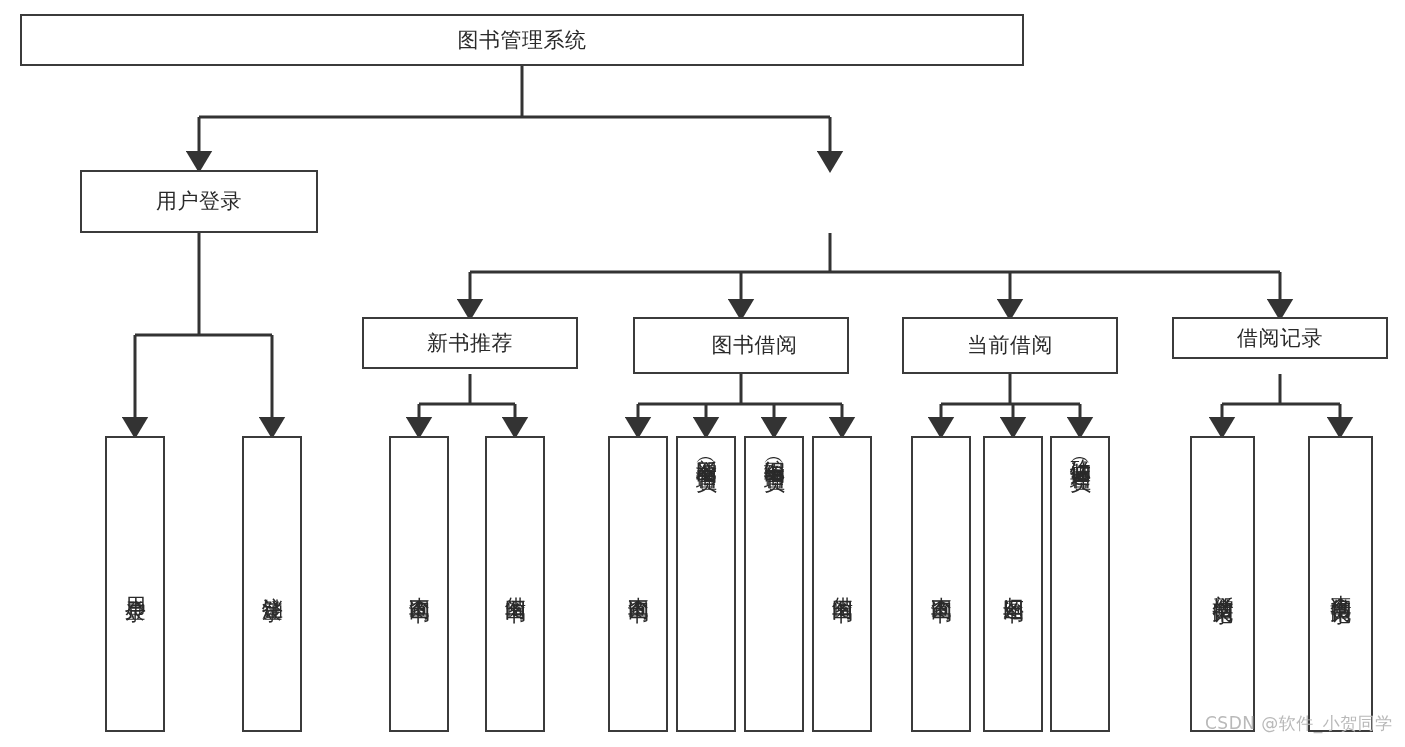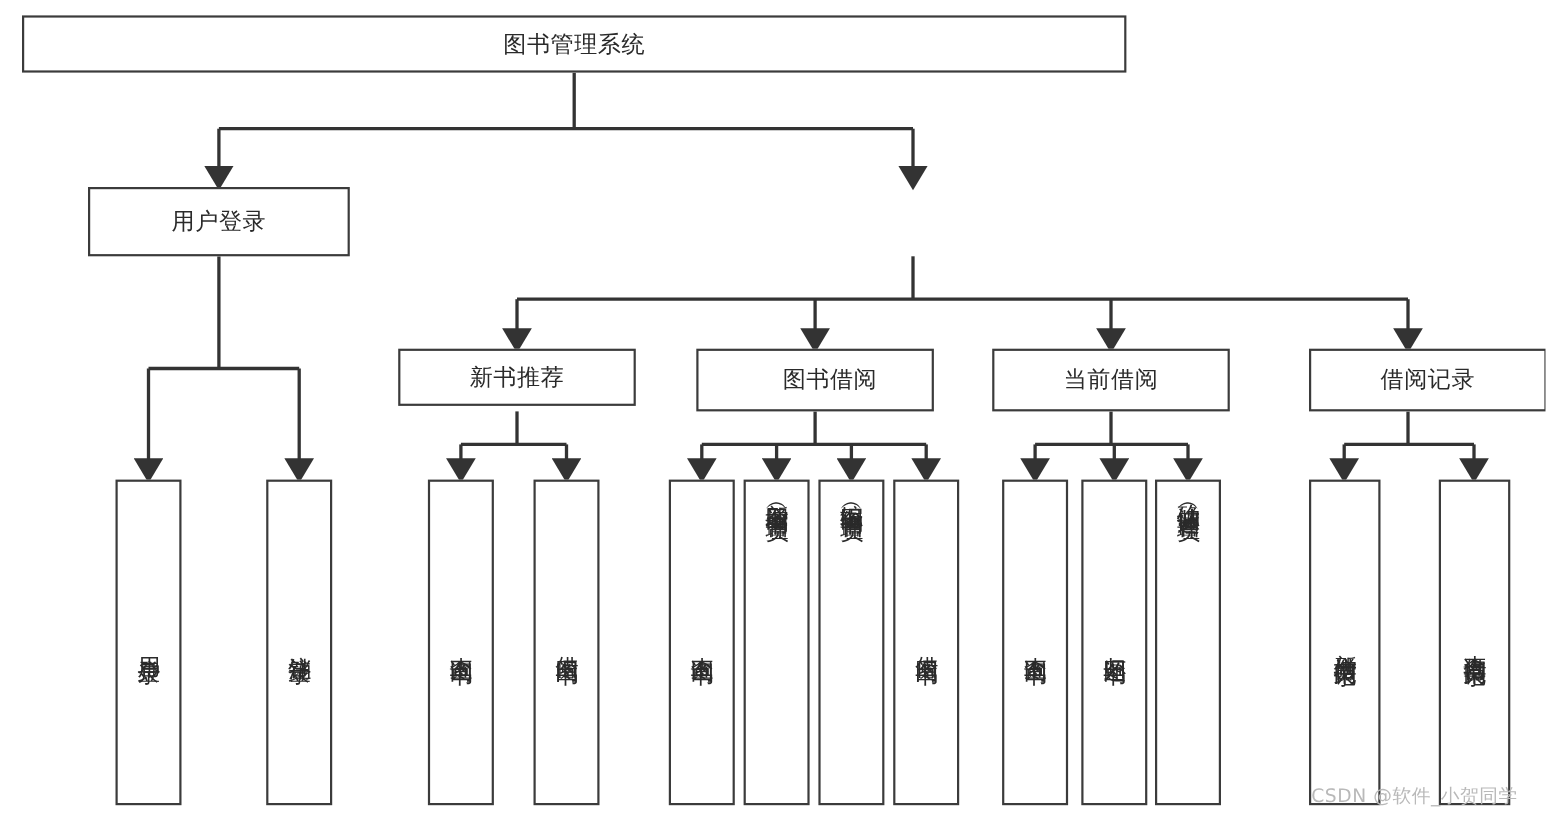--- a/index.html
+++ b/index.html
@@ -152,21 +152,21 @@
   </div>
 
   <div class="node-box" style="left:633px; top:317px; width:216px; height:57px;padding-left:27px;">
     <span class="node-label">图书借阅</span>
   </div>
 
   <div class="node-box" style="left:902px; top:317px; width:216px; height:57px;">
     <span class="node-label">当前借阅</span>
   </div>
 
-  <div class="node-box" style="left:1172px; top:317px; width:216px; height:57px;margin-left:18px;">
+  <div class="node-box" style="left:1172px; top:317px; width:216px; height:42px;">
     <span class="node-label">借阅记录</span>
   </div>
 
   <div class="node-box leaf centered" style="left:105px; top:436px; width:60px; height:296px;">
     <span class="node-label">用户登录</span>
   </div>
 
   <div class="node-box leaf centered" style="left:242px; top:436px; width:60px; height:296px;">
     <span class="node-label">注销登录</span>
   </div>
@@ -208,15 +208,15 @@
   </div>
 
   <div class="node-box leaf centered" style="left:1190px; top:436px; width:65px; height:296px;">
     <span class="node-label">新增借阅记录</span>
   </div>
 
   <div class="node-box leaf centered" style="left:1308px; top:436px; width:65px; height:296px;">
     <span class="node-label">查询借阅记录</span>
   </div>
 
-  <div class="watermark" style="left:1192px; top:712px;">CSDN @软件_小贺同学</div>
+  <div class="watermark" style="left:1192px; top:712px;padding-left:13px;">CSDN @软件_小贺同学</div>
 
 </div>
 
 </body></html>

